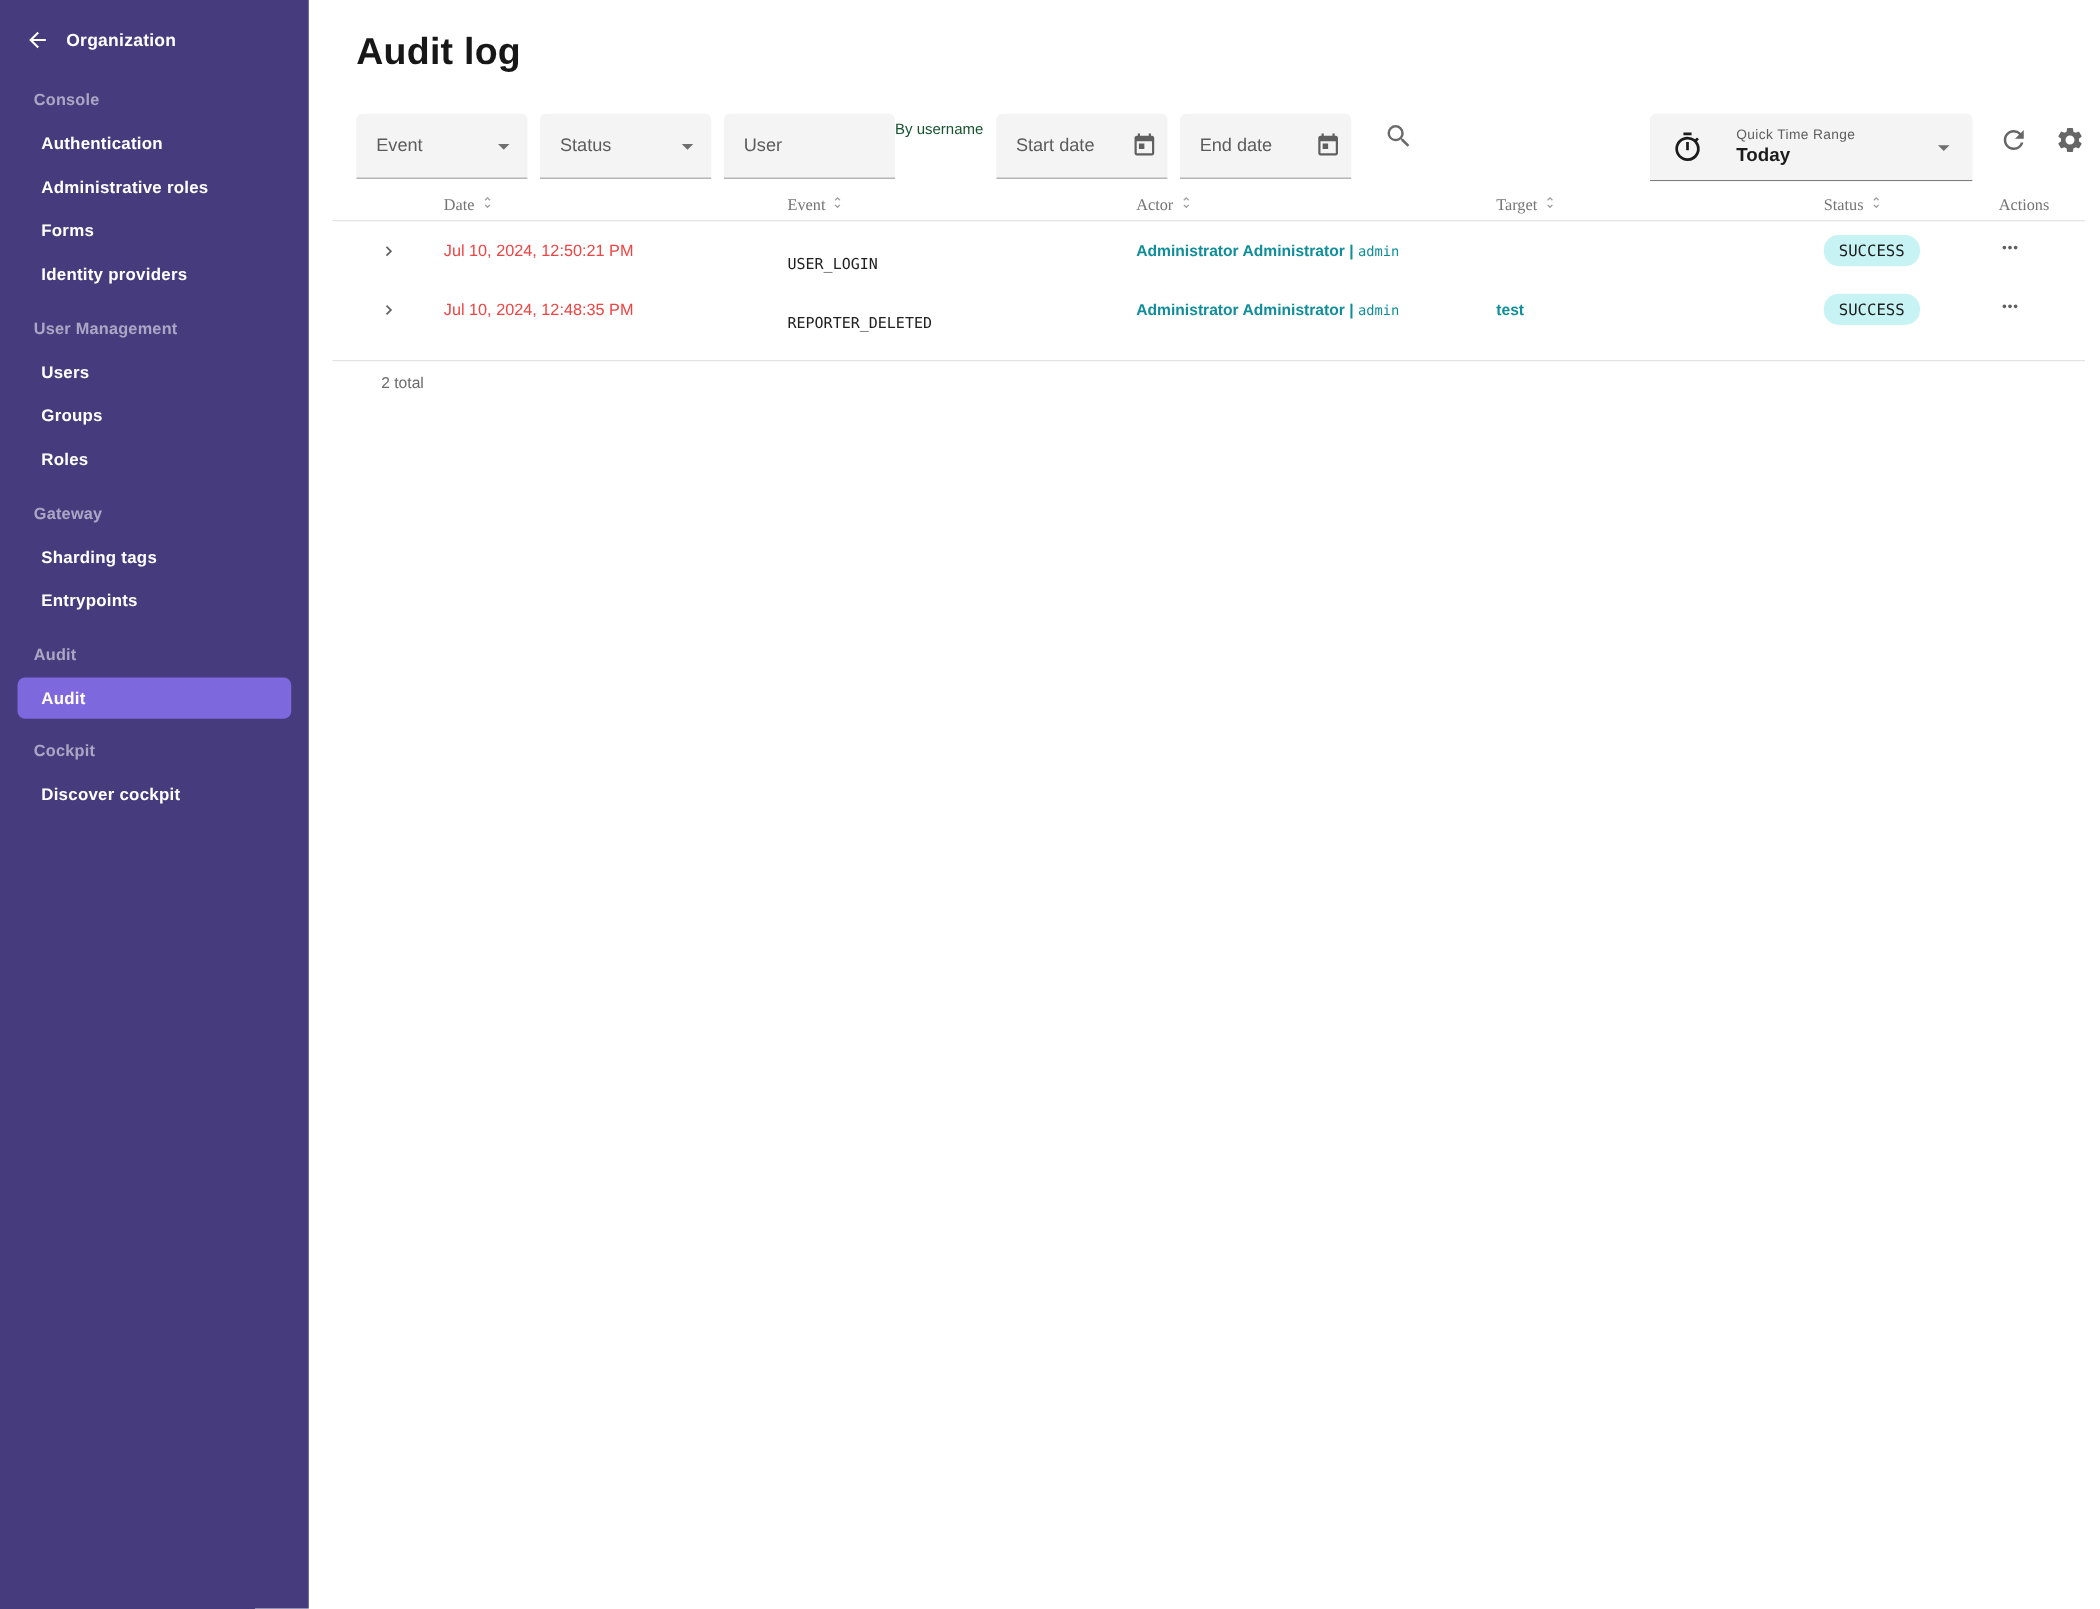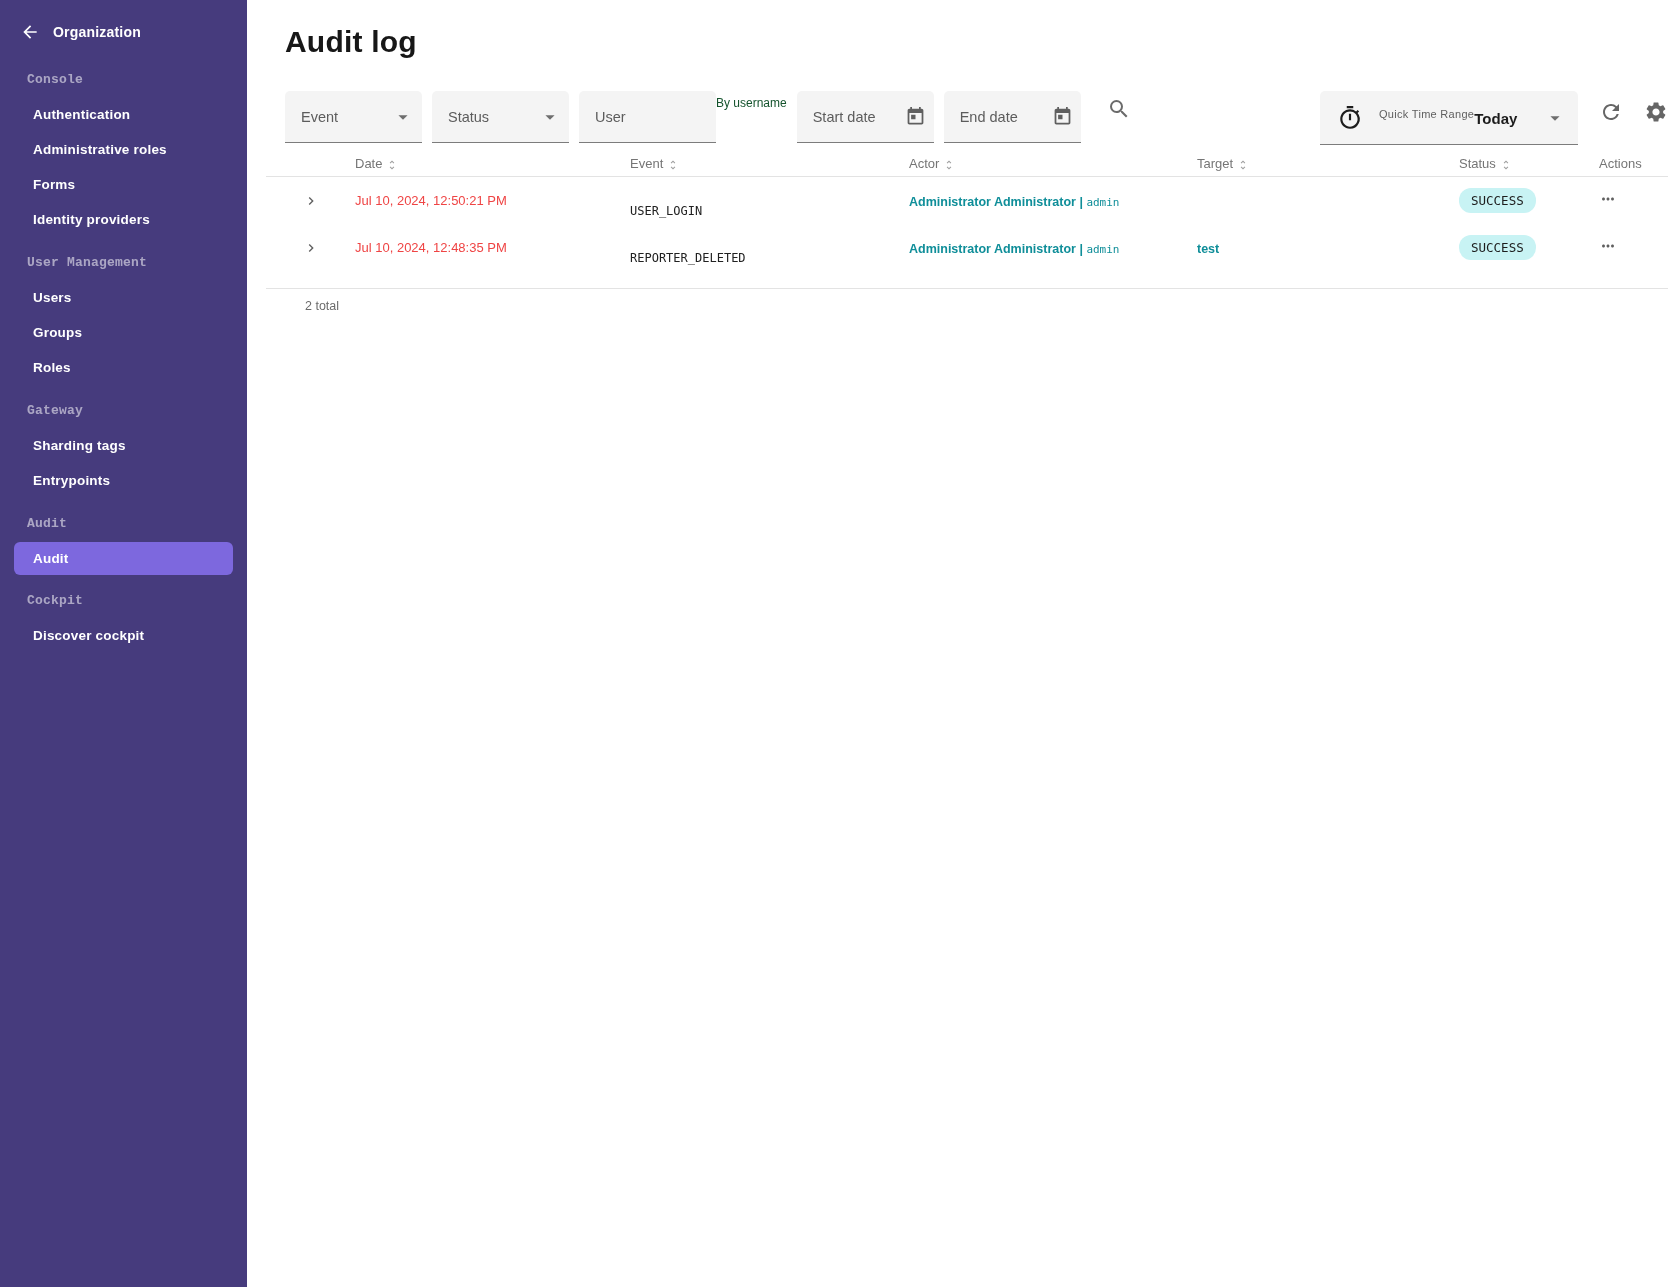--- a/index.html
+++ b/index.html
@@ -17,21 +17,21 @@
     background: #463b7d; color: #fff;
   }
   .sb-header { display: flex; align-items: center; gap: 13px; padding: 22px 16px 0 20px; }
   .icon-btn { background: none; border: none; padding: 0; cursor: pointer; display: inline-flex; align-items: center; justify-content: center; }
   .sb-title { font-size: 14px; font-weight: 700; letter-spacing: .2px; }
   .sb-nav { margin-top: 20px; }
   .sb-section { margin-top: 8px; }
   .sb-section:first-child { margin-top: 0; }
   .sb-section-label {
     height: 35px; display: flex; align-items: center; padding-left: 27px;
-    color: rgba(255,255,255,.55); font-size: 13px; font-weight: 700; letter-spacing: .2px; font-family: Liberation Mono, monospace;
+    color: rgba(255,255,255,.55); font-size: 13px; font-weight: 700; letter-spacing: .2px;
   }
   .sb-item {
     height: 35px; display: flex; align-items: center; padding-left: 33px;
     color: #fff; font-size: 13.5px; font-weight: 700; letter-spacing: .2px; cursor: pointer;
   }
   .sb-item.active {
     background: #7d68de; border-radius: 6px; margin: 1px 14px; padding-left: 19px; height: 33px;
   }
 
   
@@ -50,34 +50,34 @@
   .field-wrap { display: flex; margin-right: 10px; }
   .field-wrap .field { margin-right: 0; }
   .helper { font-size: 12px; color: #14532d; text-align: center; margin-top: 5px; }
   .search-btn { margin: 6px 0 0 16px; }
   .spacer { flex: 1; }
   .qtr {
     width: 258px; height: 54px; background: #f4f4f4;
     border-radius: 5px 5px 0 0; border-bottom: 1px solid #7c7c7c;
     display: flex; align-items: center; gap: 16px; padding: 0 12px 0 17px; cursor: pointer;
   }
-  .qtr-text { display: flex; flex-direction: row; flex: 1; }
+  .qtr-text { display: flex; flex-direction: column; flex: 1; margin-left: 10px; }
   .qtr-label { font-size: 11px; color: #5f5f5f; letter-spacing: .3px; }
   .qtr-value { font-size: 15px; color: #1c1c1c; font-weight: 700; margin-top: 2px; }
   .bar-btn { margin: 9px 0 0 21px; }
 
   
   .audit-table { margin-left: -19px; margin-top: 6px; }
   .trow {
     display: grid;
     grid-template-columns: 89px 275px 279px 288px 262px 140px 1fr;
     align-items: center;
   }
   .thead { height: 26px; border-bottom: 1px solid #e3e3e3; }
-  .th { display: flex; align-items: flex-end; gap: 4px; font-size: 13px; color: #757575; cursor: pointer; white-space: nowrap; }
+  .th { display: flex; align-items: flex-start; gap: 4px; font-size: 13px; color: #757575; cursor: pointer; white-space: nowrap; font-family: Liberation Serif, serif; }
   .th.no-sort { cursor: default; }
   .tbody { border-bottom: 1px solid #e3e3e3; padding-bottom: 17px; }
   .tbody .trow { height: 47px; }
   .expander-cell { display: flex; justify-content: center; }
   .date-cell { font-size: 13px; color: #ef4444; }
   .event-cell { font-family: "DejaVu Sans Mono", monospace; font-size: 12px; color: #212121; margin-top: 21px; }
   .link { color: #0f8e99; text-decoration: none; cursor: pointer; font-size: 12.5px; font-weight: 700; white-space: nowrap; }
   .uname { font-family: "DejaVu Sans Mono", monospace; font-size: 11px; font-weight: 500; }
   .badge {
     display: inline-block; background: #c8f3f4; color: #1d1d1d;

